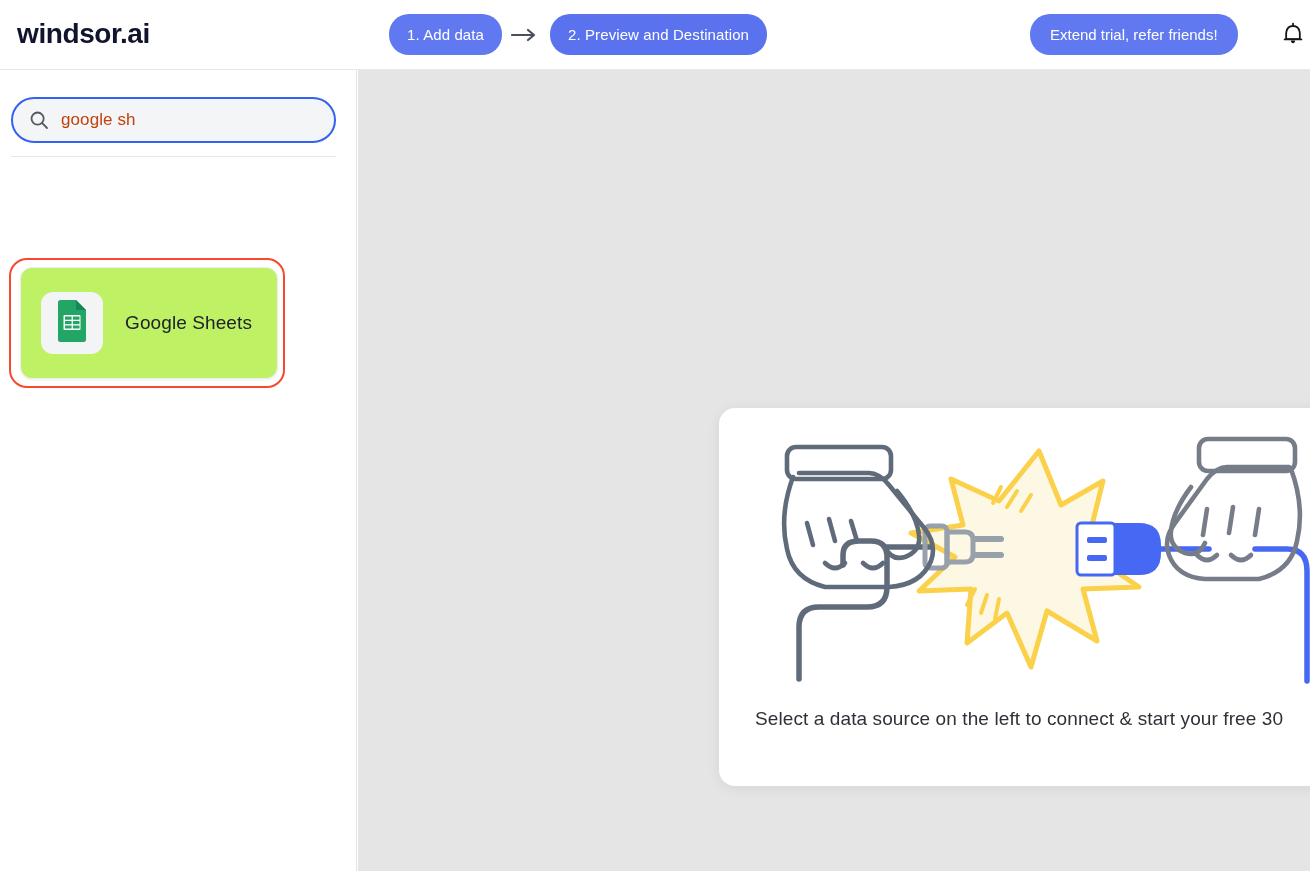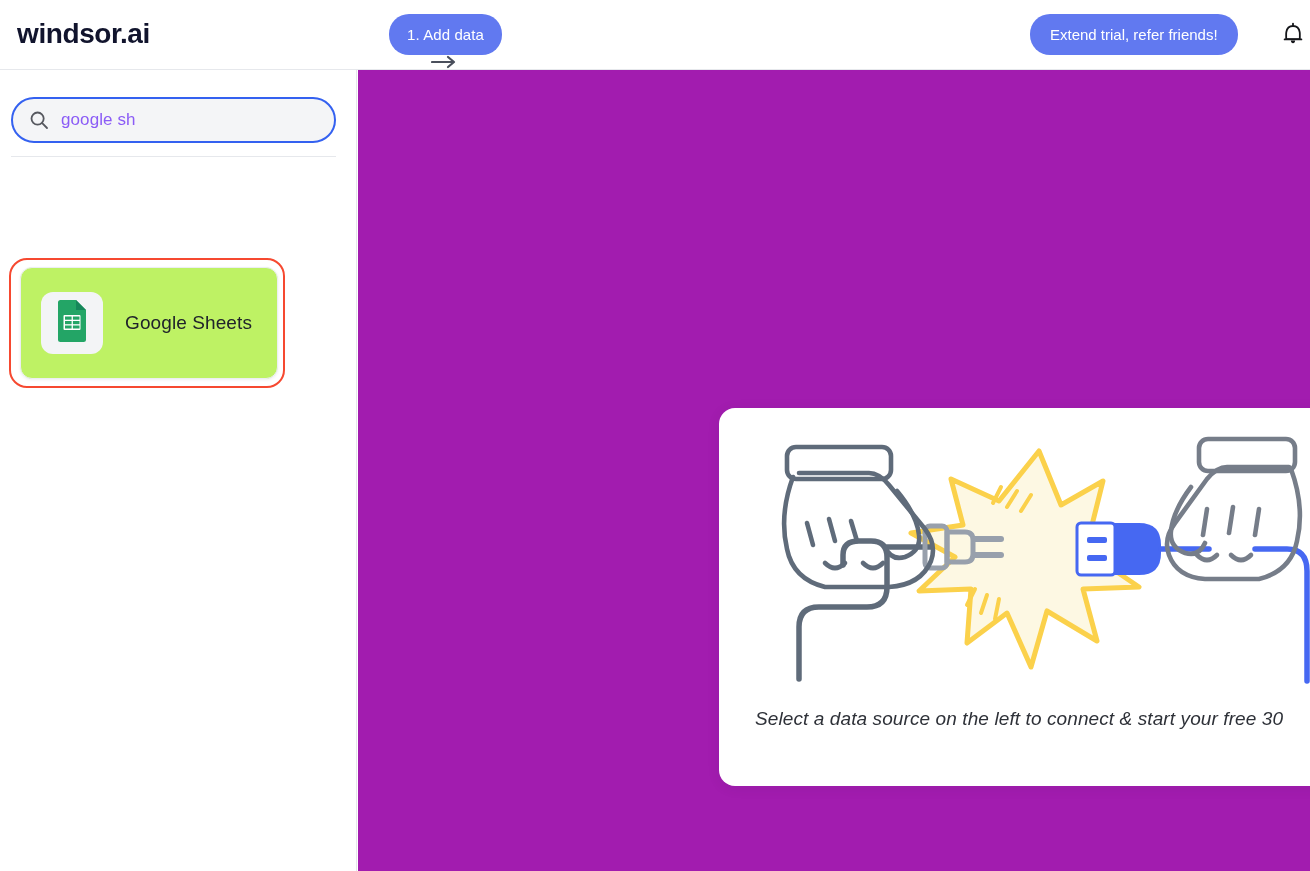--- a/index.html
+++ b/index.html
@@ -46,21 +46,20 @@
     white-space: nowrap;
   }
 
   .steps {
     position: absolute;
     left: 389px;
     top: 14px;
     display: flex;
     align-items: center;
     gap: 0;
-    flex-direction: column;
   }
 
   .step-btn {
     background: #6179f0;
     color: #ffffff;
     border: none;
     border-radius: 20px;
     font-family: "Liberation Sans", sans-serif;
     font-size: 15px;
     line-height: 1;
@@ -148,21 +147,21 @@
 
   .search-icon { flex: 0 0 auto; display: flex; color: #56585f; }
 
   .search-input {
     flex: 1 1 auto;
     border: none;
     outline: none;
     background: transparent;
     font-family: "Liberation Sans", sans-serif;
     font-size: 17px;
-    color: #8b5cf6;
+    color: #c2410c;
     letter-spacing: 0.1px;
     padding: 0;
   }
   .search-input::placeholder { color: #9a9da5; }
 
   .sidebar-divider {
     position: absolute;
     left: 11px;
     top: 86px;
     width: 325px;
@@ -233,23 +232,22 @@
     white-space: nowrap;
   }
 
   
   .main {
     position: absolute;
     left: 358px;
     top: 70px;
     width: 952px;
     height: 801px;
-    background: #a21caf;
+    background: #e5e5e5;
     overflow: hidden;
-    font-style: italic;
   }
 
   .empty-card {
     position: absolute;
     left: 361px;
     top: 338px;
     width: 640px;
     height: 378px;
     background: #ffffff;
     border-radius: 16px;
@@ -293,20 +291,21 @@
     <div class="steps">
       <button class="step-btn">1. Add data</button>
 
       <span class="step-arrow">
         <svg width="30" height="14" viewBox="0 0 30 14" aria-hidden="true">
           <line x1="1" y1="7" x2="22" y2="7" stroke="#4a4f5c" stroke-width="2.2" stroke-linecap="round"></line>
           <polyline points="17,2 23,7 17,12" fill="none" stroke="#4a4f5c" stroke-width="2.2" stroke-linecap="round" stroke-linejoin="round"></polyline>
         </svg>
       </span>
 
+      <button class="step-btn primary">2. Preview and Destination</button>
     </div>
 
     <button class="trial-btn">Extend trial, refer friends!</button>
 
     <div class="bell-wrap">
       <span>
         <svg width="22" height="24" viewBox="0 0 22 24" aria-hidden="true">
           <path d="M11 3.2 C11 2.3 11 1.6 11 1.6" stroke="#15161a" stroke-width="1.8" stroke-linecap="round"></path>
           <path d="M4.2 17.2 C4.2 13.6 4 12.2 4.3 10.2 C4.9 6.4 7.6 4 11 4 C14.4 4 17.1 6.4 17.7 10.2
                    C18 12.2 17.8 13.6 17.8 17.2 Z" fill="none" stroke="#15161a" stroke-width="1.8" stroke-linejoin="round"></path>

